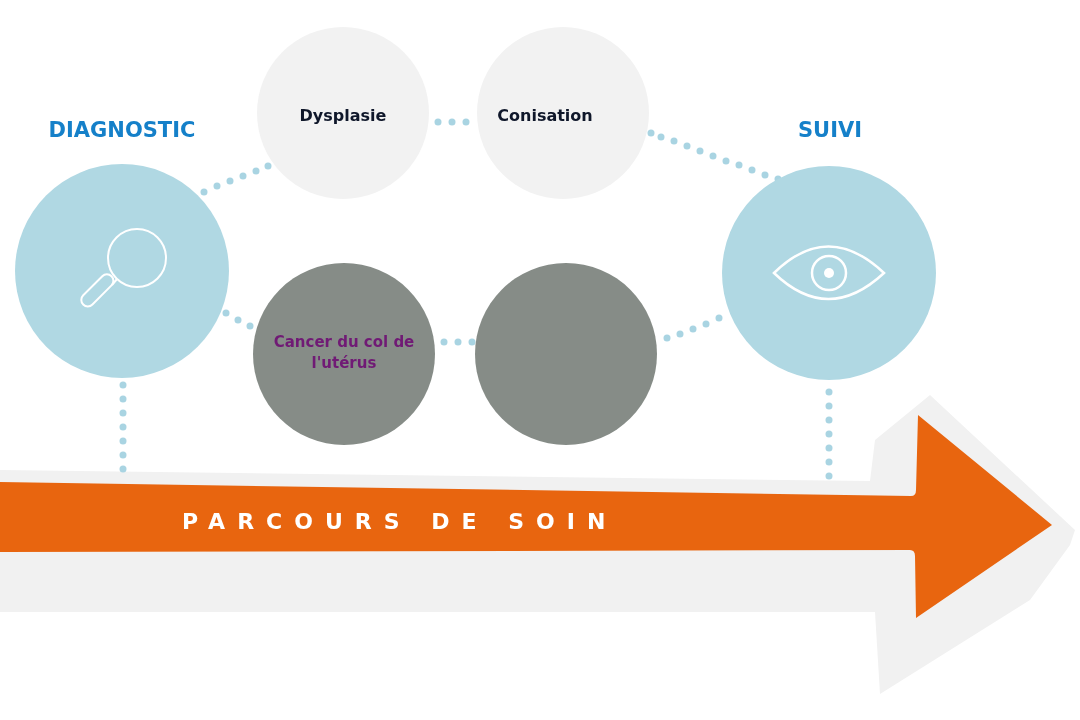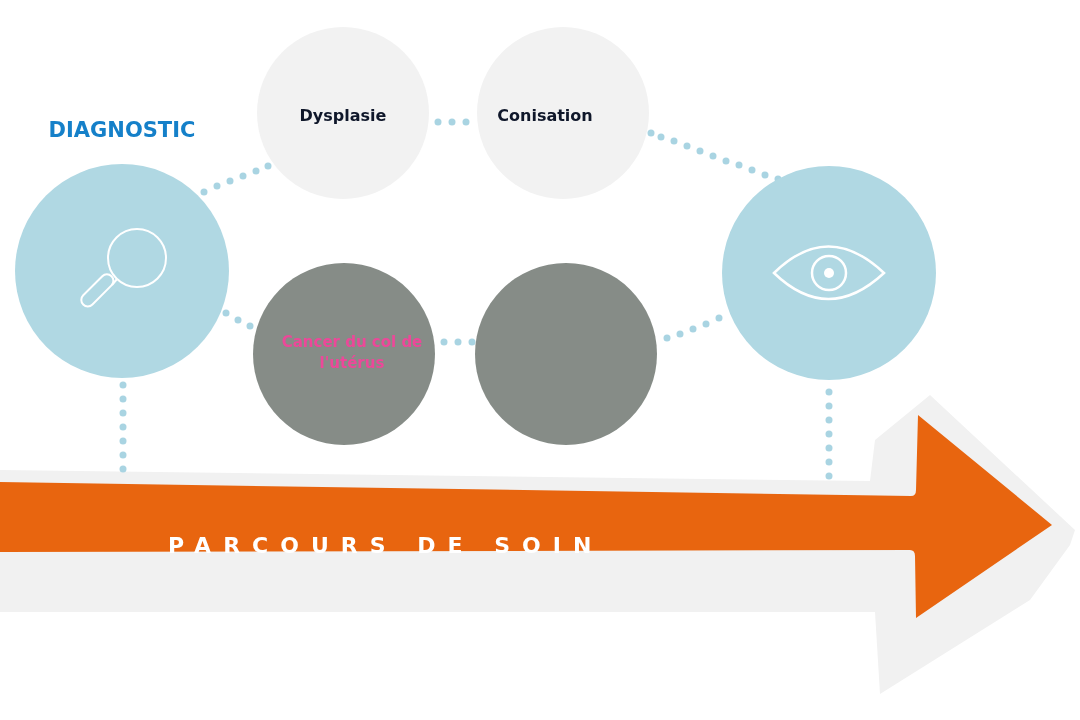--- a/index.html
+++ b/index.html
@@ -4,21 +4,21 @@
 <style>
   html, body { margin: 0; padding: 0; background: #ffffff; }
   body { width: 1080px; height: 720px; position: relative; overflow: hidden;
          font-family: "DejaVu Sans", sans-serif; }
   .stage { position: absolute; left: 0; top: 0; width: 1080px; height: 720px; }
   svg.bg { position: absolute; left: 0; top: 0; }
   .label { position: absolute; font-weight: bold; text-align: center; }
   .heading { color: #1580c9; font-size: 21px; letter-spacing: 0px; }
   .circle-text { font-size: 15px; line-height: 21px; }
   .blue-text { color: #0f172a; font-size: 16px; }
-  .white-text { color: #ec4899; padding-left: 8px; }
+  .white-text { color: #701a75; }
   .arrow-label { position: absolute; color: #ffffff; font-weight: bold; font-size: 22px;
                  letter-spacing: 12px; white-space: nowrap; }
 </style>
 </head>
 <body>
 
 <div class="stage">
 
   <svg class="bg" width="1080" height="720" viewBox="0 0 1080 720">
 
@@ -98,23 +98,24 @@
     </g>
 
     <g fill="none" stroke="#ffffff" stroke-width="2.5">
       <path d="M774,273 Q828,220 884,273 Q828,325 774,273 Z"></path>
       <circle cx="829" cy="273" r="17"></circle>
       <circle cx="829" cy="273" r="5" fill="#ffffff" stroke="none"></circle>
     </g>
   </svg>
 
   <div class="label heading" style="left:22px; top:118px; width:200px;">DIAGNOSTIC</div>
+  <div class="label heading" style="left:760px; top:118px; width:140px;">SUIVI</div>
 
   <div class="label blue-text" style="left:273px; top:106px; width:140px;">Dysplasie</div>
   <div class="label blue-text" style="left:475px; top:106px; width:140px;">Conisation</div>
 
   <div class="label circle-text white-text" style="left:254px; top:332px; width:180px;">
     <div>Cancer du col de</div>
     <div>l'utérus</div>
   </div>
 
-  <div class="arrow-label" style="left:168px; top:509px;margin-top:24px;">PARCOURS DE SOIN</div>
+  <div class="arrow-label" style="left:182px; top:509px;">PARCOURS DE SOIN</div>
 </div>
 
 </body></html>

